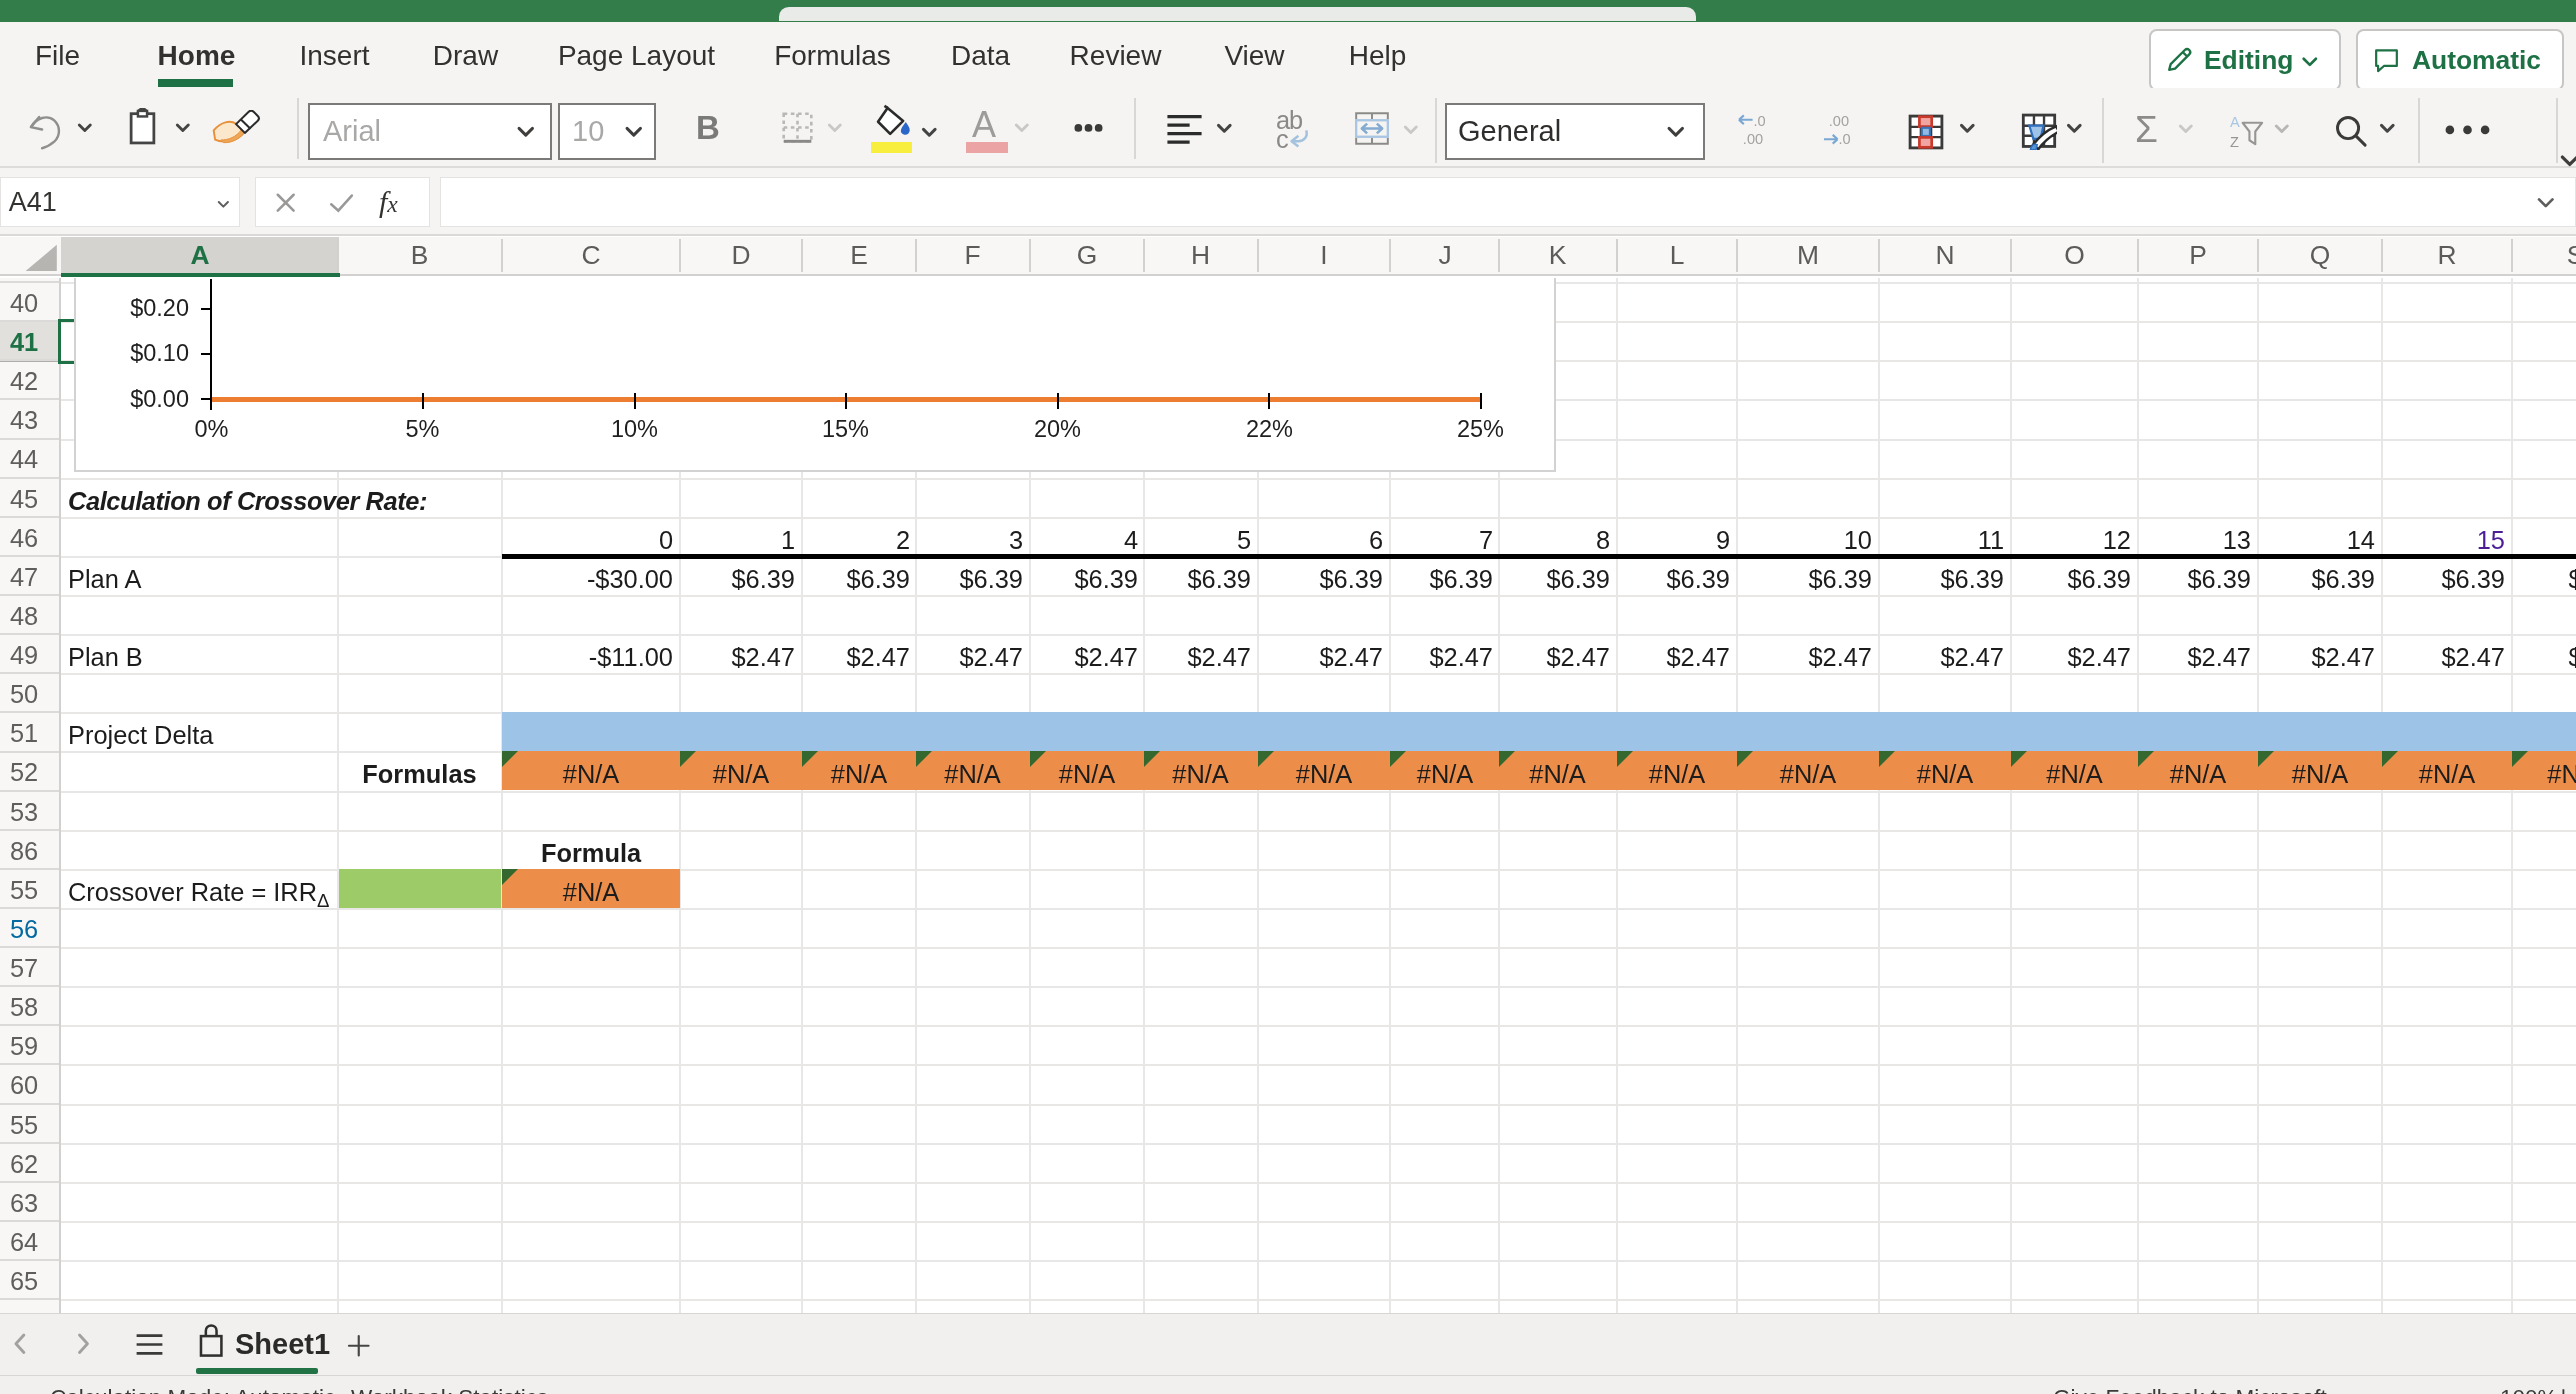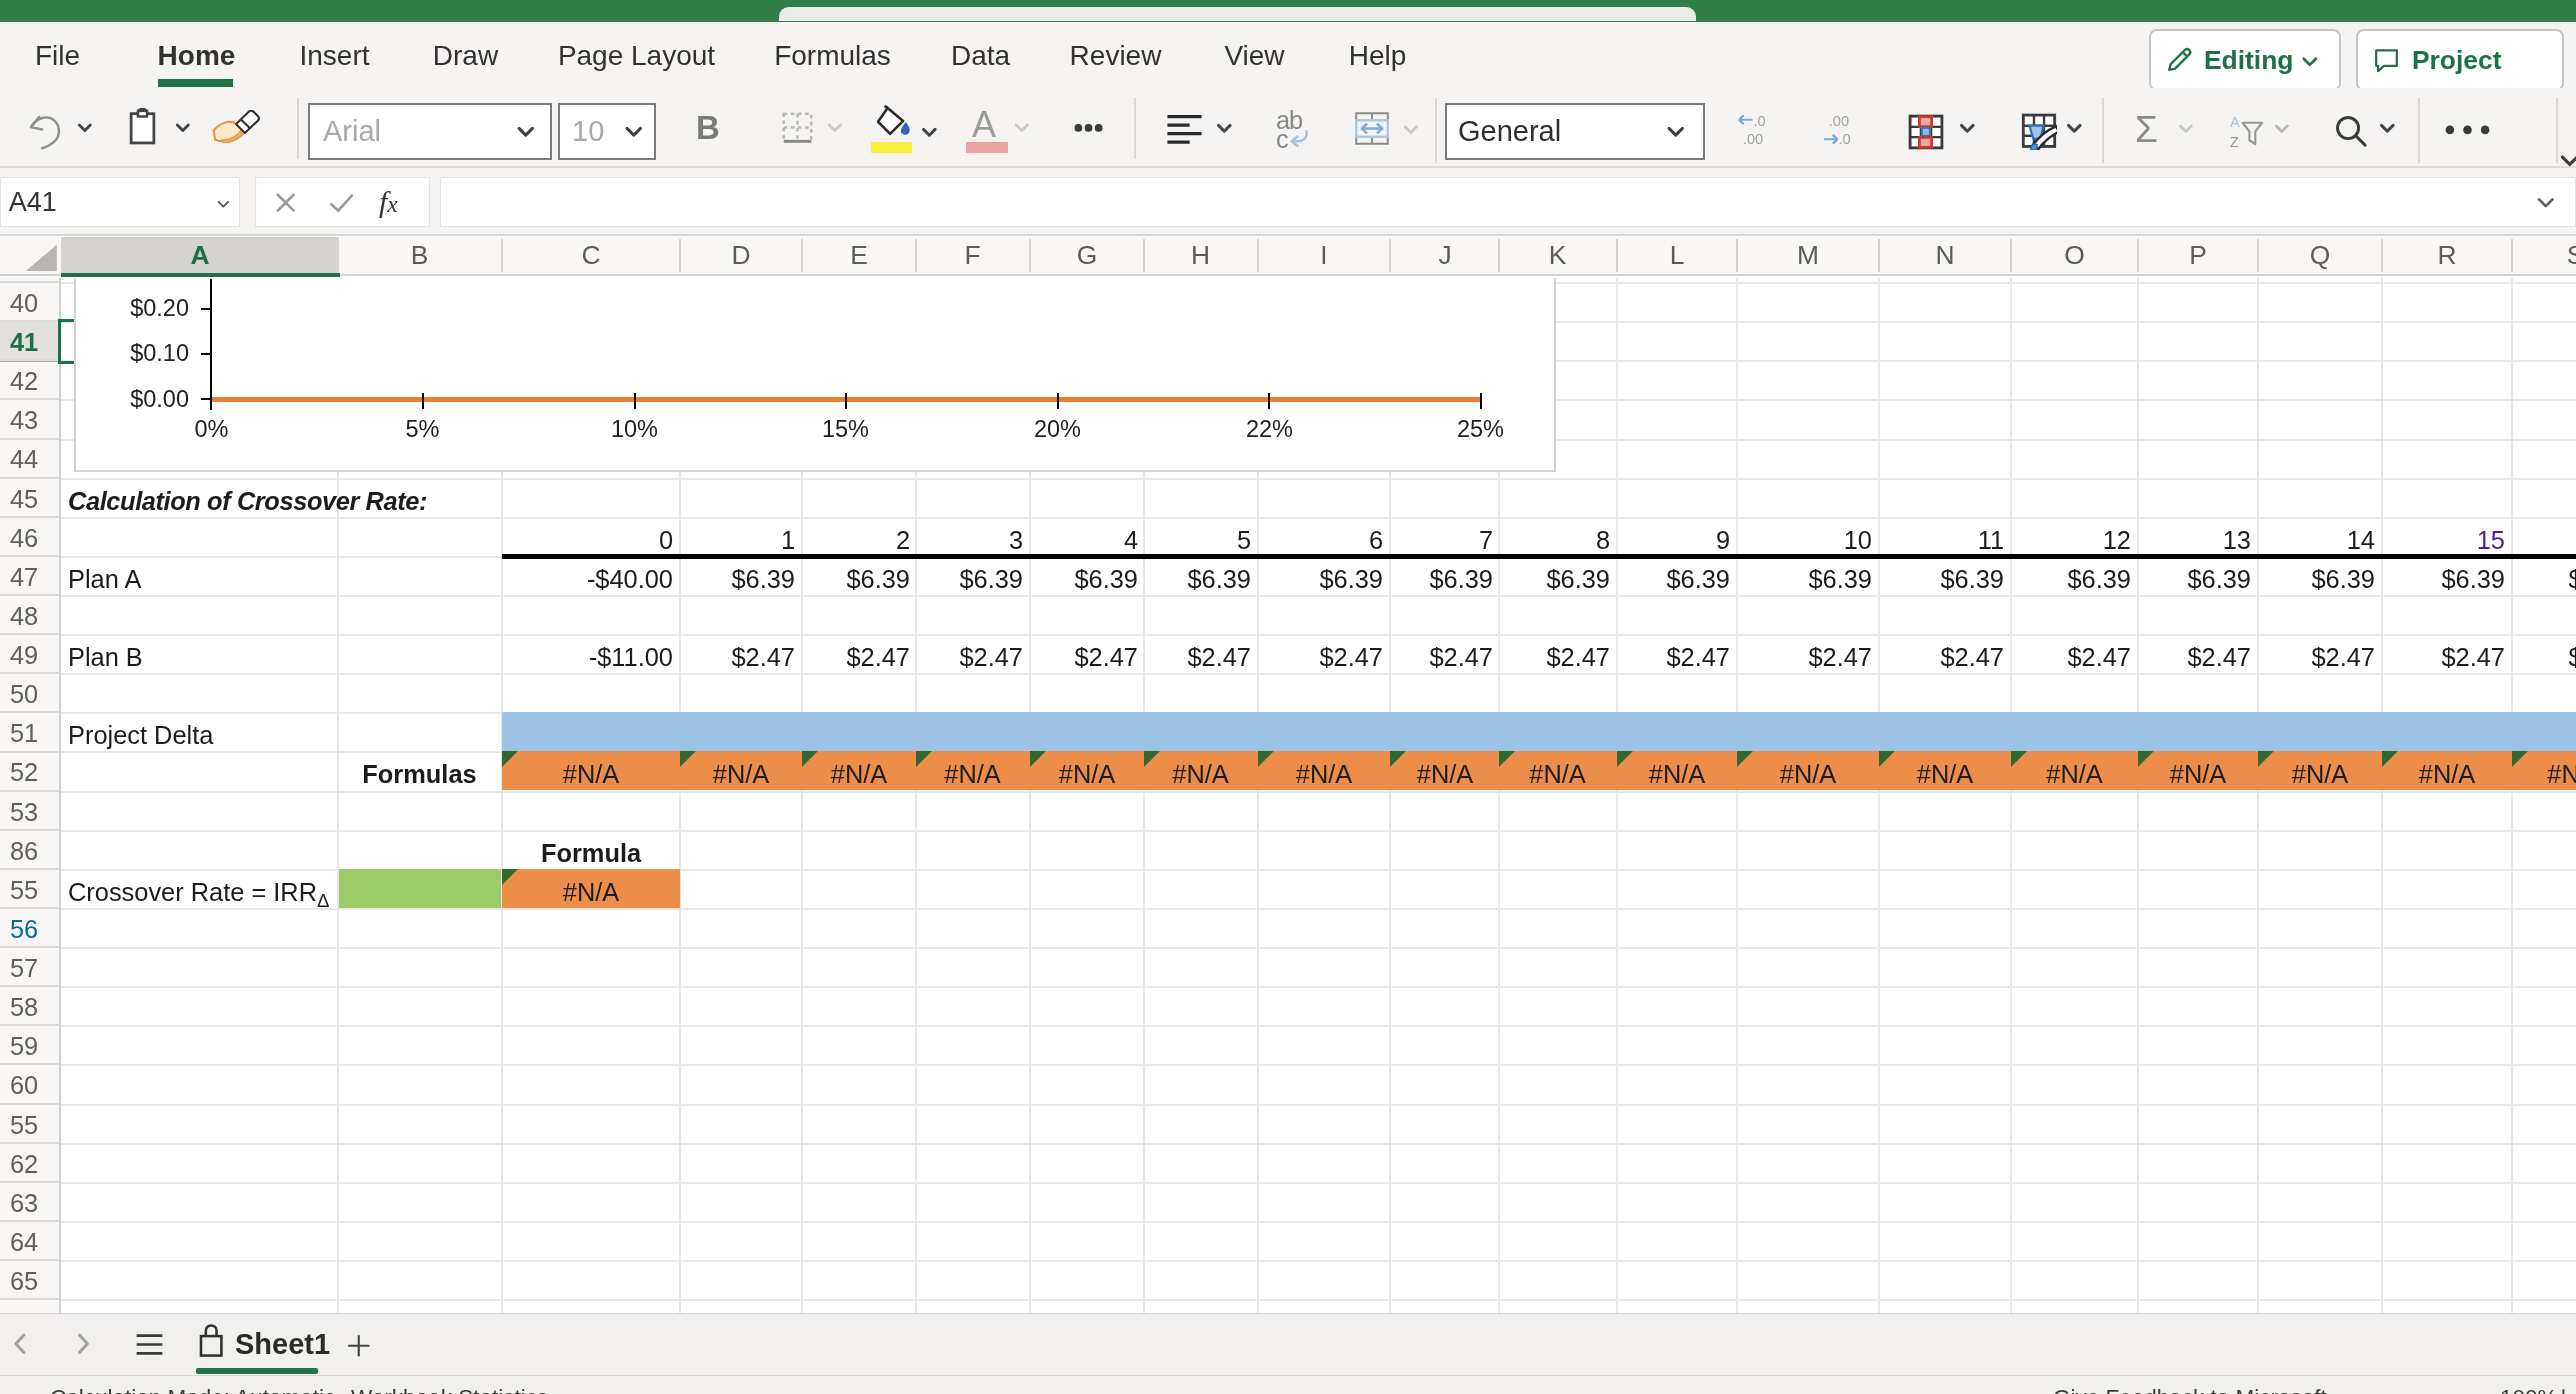--- a/index.html
+++ b/index.html
@@ -30,21 +30,21 @@
     <svg width="19.6" height="19.6" viewBox="0 0 16 16">
       <path d="M3 5.5 L8 10.5 L13 5.5" fill="none" stroke="#1e7145" stroke-width="2.2" stroke-linecap="round" stroke-linejoin="round"></path>
     </svg>
   </div>
 <div style="position:absolute;left:2356px;top:29px;width:208px;height:62px;background:#fff;border:2px solid #c7c6c4;border-radius:7.8px;"></div>
 <div style="position:absolute;left:2371px;top:44px;">
     <svg width="31" height="31" viewBox="0 0 24 24">
       <path d="M4 5 h16 v12 h-10 l-4.5 4 v-4 H4 Z" fill="none" stroke="#1e7145" stroke-width="1.7" stroke-linejoin="round"></path>
     </svg>
   </div>
-<div style="position:absolute;left:2412px;top:29px;font-size:26.4px;color:#1e7145;font-weight:bold;line-height:62px;white-space:nowrap;">Project</div>
+<div style="position:absolute;left:2412px;top:29px;font-size:26.4px;color:#1e7145;font-weight:bold;line-height:62px;white-space:nowrap;">Automatic</div>
 <div style="position:absolute;left:0;top:88px;width:2576px;height:80px;background:#f5f4f2;border-bottom:2px solid #dddcda;"></div>
 <div style="position:absolute;left:28px;top:111px;">
     <svg width="33" height="39" viewBox="0 0 34 40">
       <path d="M3 16.5 L11.5 6 M3 16.5 L14.5 19" fill="none" stroke="#8f8f8d" stroke-width="2.5" stroke-linecap="round"></path>
       <path d="M3.5 16 C8.5 7 20 3.5 27 9.5 C33.5 15.5 33.5 25.5 27 31.5 C23 35 18.5 37.3 14.5 38.3" fill="none" stroke="#8f8f8d" stroke-width="2.5" stroke-linecap="round"></path>
     </svg>
   </div>
 <div style="position:absolute;left:76px;top:119px;">
     <svg width="17.6" height="17.6" viewBox="0 0 16 16">
       <path d="M3 5.5 L8 10.5 L13 5.5" fill="none" stroke="#444" stroke-width="2.6" stroke-linecap="round" stroke-linejoin="round"></path>
@@ -446,21 +446,21 @@
 <div style="position:absolute;left:1499px;top:521px;width:111px;height:39px;line-height:39px;font-size:25.4px;color:#1c1c1c;font-weight:normal;text-align:right;white-space:nowrap;">8</div>
 <div style="position:absolute;left:1617px;top:521px;width:113px;height:39px;line-height:39px;font-size:25.4px;color:#1c1c1c;font-weight:normal;text-align:right;white-space:nowrap;">9</div>
 <div style="position:absolute;left:1737px;top:521px;width:135px;height:39px;line-height:39px;font-size:25.4px;color:#1c1c1c;font-weight:normal;text-align:right;white-space:nowrap;">10</div>
 <div style="position:absolute;left:1879px;top:521px;width:125px;height:39px;line-height:39px;font-size:25.4px;color:#1c1c1c;font-weight:normal;text-align:right;white-space:nowrap;">11</div>
 <div style="position:absolute;left:2011px;top:521px;width:120px;height:39px;line-height:39px;font-size:25.4px;color:#1c1c1c;font-weight:normal;text-align:right;white-space:nowrap;">12</div>
 <div style="position:absolute;left:2138px;top:521px;width:113px;height:39px;line-height:39px;font-size:25.4px;color:#1c1c1c;font-weight:normal;text-align:right;white-space:nowrap;">13</div>
 <div style="position:absolute;left:2258px;top:521px;width:117px;height:39px;line-height:39px;font-size:25.4px;color:#1c1c1c;font-weight:normal;text-align:right;white-space:nowrap;">14</div>
 <div style="position:absolute;left:2382px;top:521px;width:123px;height:39px;line-height:39px;font-size:25.4px;color:#4c1d95;font-weight:normal;text-align:right;white-space:nowrap;">15</div>
 <div style="position:absolute;left:502px;top:554px;width:2074px;height:5.4px;background:#000;"></div>
 <div style="position:absolute;left:68px;top:560px;font-size:25.4px;color:#1c1c1c;font-weight:normal;line-height:39px;white-space:nowrap;">Plan A</div>
-<div style="position:absolute;left:502px;top:560px;width:171px;height:39px;line-height:39px;font-size:25.4px;color:#1c1c1c;font-weight:normal;text-align:right;white-space:nowrap;">-$40.00</div>
+<div style="position:absolute;left:502px;top:560px;width:171px;height:39px;line-height:39px;font-size:25.4px;color:#1c1c1c;font-weight:normal;text-align:right;white-space:nowrap;">-$30.00</div>
 <div style="position:absolute;left:680px;top:560px;width:115px;height:39px;line-height:39px;font-size:25.4px;color:#1c1c1c;font-weight:normal;text-align:right;white-space:nowrap;">$6.39</div>
 <div style="position:absolute;left:802px;top:560px;width:108px;height:39px;line-height:39px;font-size:25.4px;color:#1c1c1c;font-weight:normal;text-align:right;white-space:nowrap;">$6.39</div>
 <div style="position:absolute;left:916px;top:560px;width:107px;height:39px;line-height:39px;font-size:25.4px;color:#1c1c1c;font-weight:normal;text-align:right;white-space:nowrap;">$6.39</div>
 <div style="position:absolute;left:1030px;top:560px;width:108px;height:39px;line-height:39px;font-size:25.4px;color:#1c1c1c;font-weight:normal;text-align:right;white-space:nowrap;">$6.39</div>
 <div style="position:absolute;left:1144px;top:560px;width:107px;height:39px;line-height:39px;font-size:25.4px;color:#1c1c1c;font-weight:normal;text-align:right;white-space:nowrap;">$6.39</div>
 <div style="position:absolute;left:1258px;top:560px;width:125px;height:39px;line-height:39px;font-size:25.4px;color:#1c1c1c;font-weight:normal;text-align:right;white-space:nowrap;">$6.39</div>
 <div style="position:absolute;left:1390px;top:560px;width:103px;height:39px;line-height:39px;font-size:25.4px;color:#1c1c1c;font-weight:normal;text-align:right;white-space:nowrap;">$6.39</div>
 <div style="position:absolute;left:1499px;top:560px;width:111px;height:39px;line-height:39px;font-size:25.4px;color:#1c1c1c;font-weight:normal;text-align:right;white-space:nowrap;">$6.39</div>
 <div style="position:absolute;left:1617px;top:560px;width:113px;height:39px;line-height:39px;font-size:25.4px;color:#1c1c1c;font-weight:normal;text-align:right;white-space:nowrap;">$6.39</div>
 <div style="position:absolute;left:1737px;top:560px;width:135px;height:39px;line-height:39px;font-size:25.4px;color:#1c1c1c;font-weight:normal;text-align:right;white-space:nowrap;">$6.39</div>

